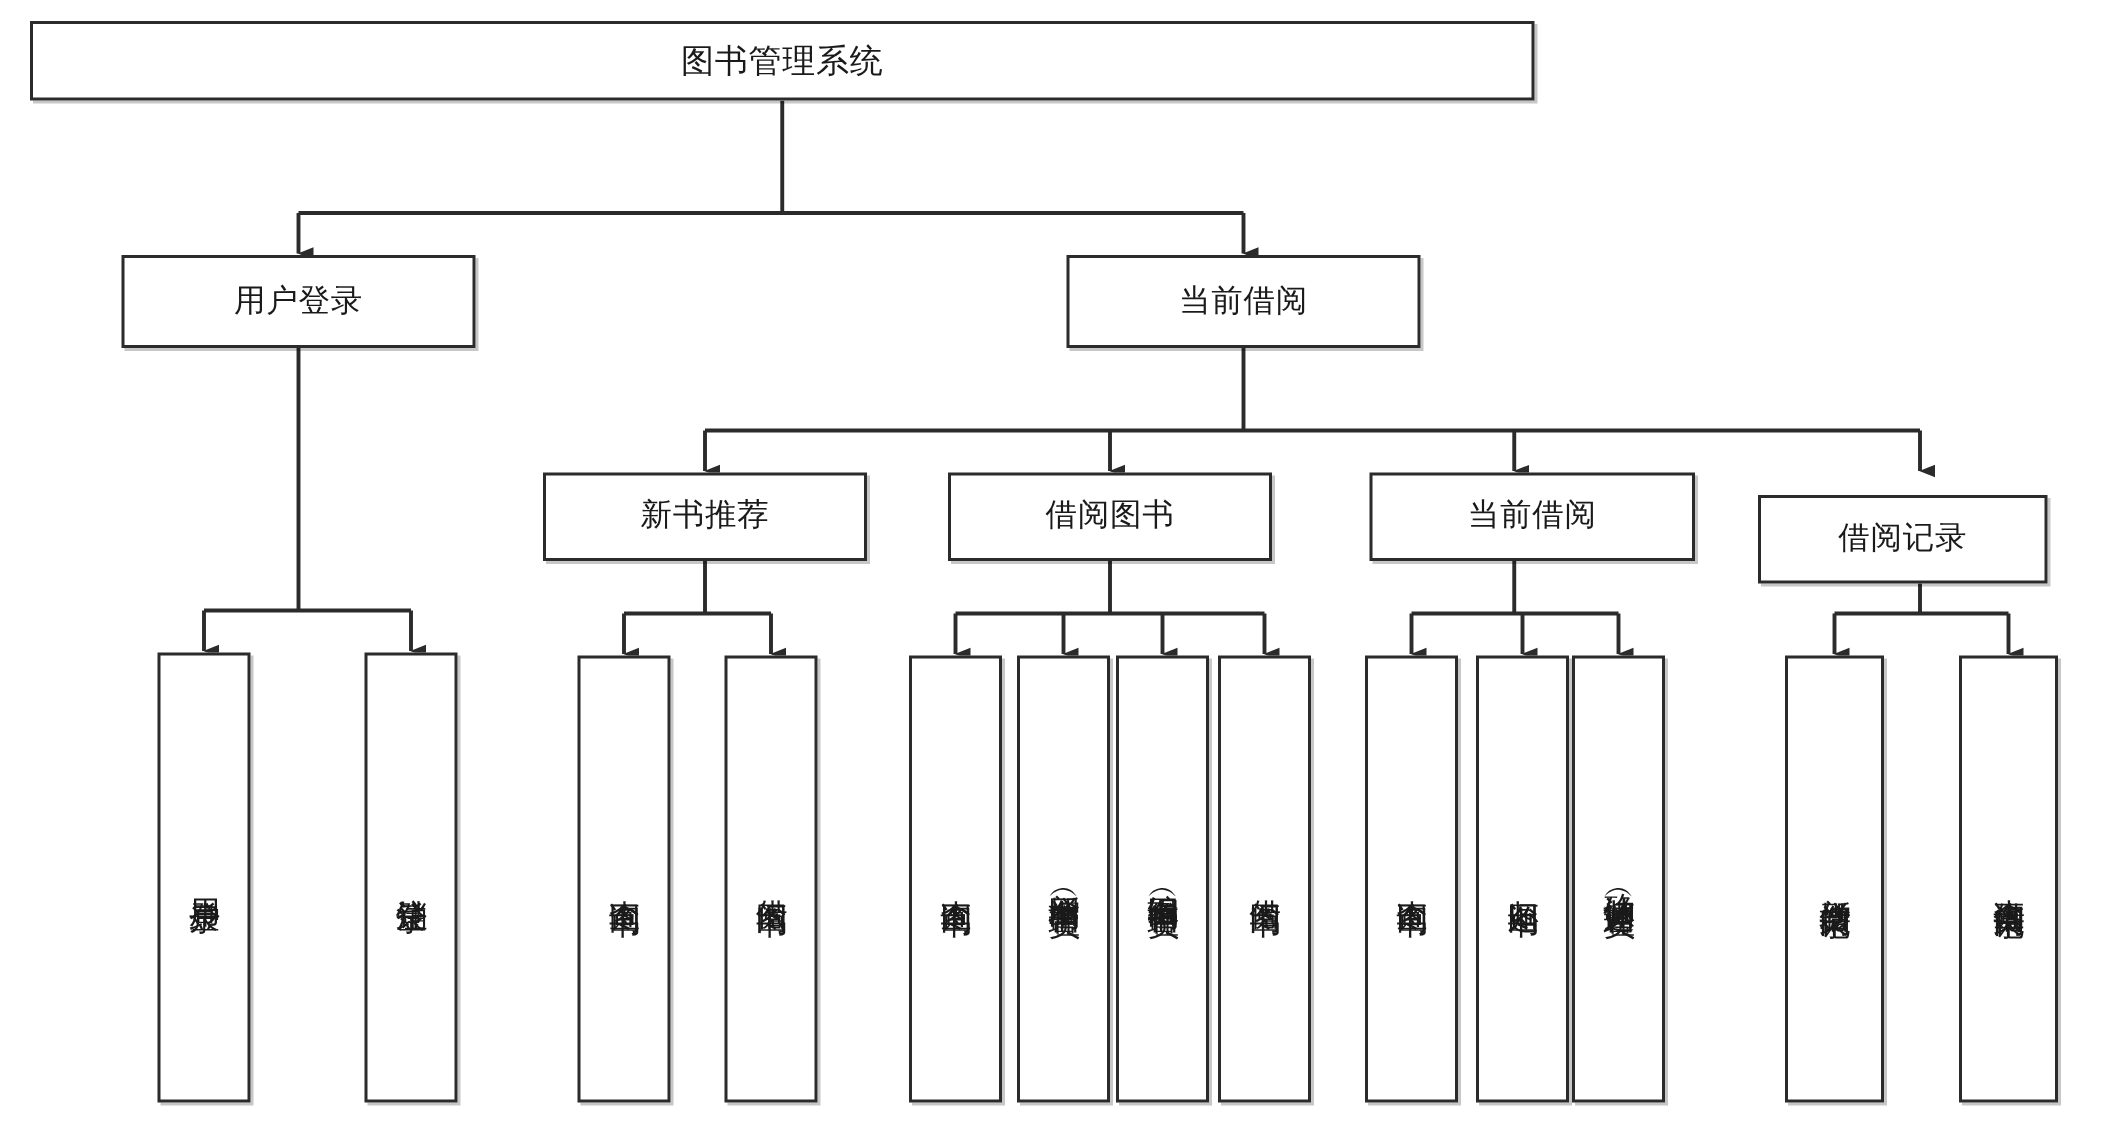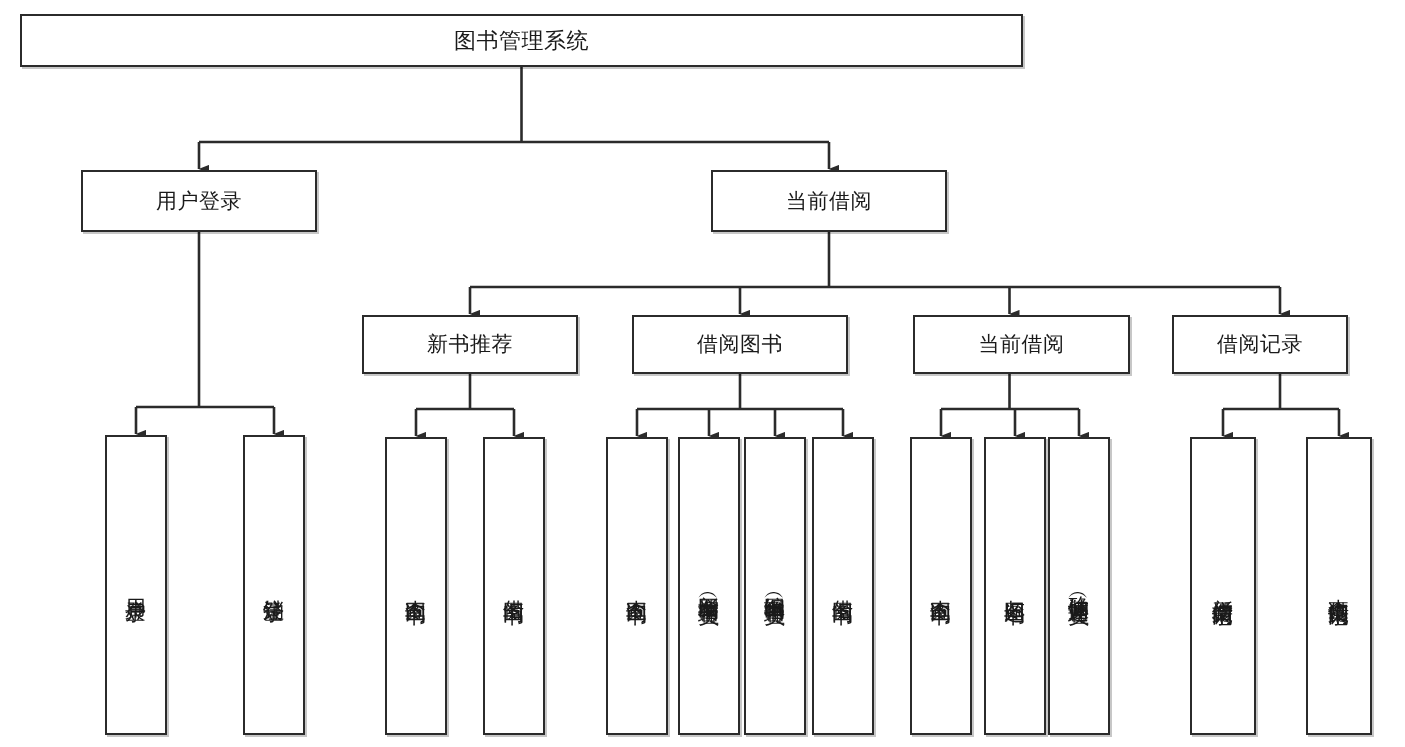--- a/index.html
+++ b/index.html
@@ -121,21 +121,21 @@
       </div>
       <div class="node-box level2" style="left: 362px; top: 315px; width: 216px; height: 59px;">
         <span class="node-label">新书推荐</span>
       </div>
       <div class="node-box level2" style="left: 632px; top: 315px; width: 216px; height: 59px;">
         <span class="node-label">借阅图书</span>
       </div>
       <div class="node-box level2" style="left: 901px; top: 315px; width: 217px; height: 59px; margin-left: 12px;">
         <span class="node-label">当前借阅</span>
       </div>
-      <div class="node-box level2" style="left: 1172px; top: 315px; width: 176px; height: 59px;">
+      <div class="node-box level2" style="left: 1172px; top: 330px; width: 193px; height: 59px;">
         <span class="node-label">借阅记录</span>
       </div>
       <div class="node-box level3 vertical" style="left: 105px; top: 435px; width: 62px; height: 300px;">
         <span class="node-label">用户登录</span>
       </div>
       <div class="node-box level3 vertical" style="left: 243px; top: 435px; width: 62px; height: 300px;">
         <span class="node-label">注销登录</span>
       </div>
       <div class="node-box level3 vertical" style="left: 385px; top: 437px; width: 62px; height: 298px;">
         <span class="node-label">查询图书</span>

